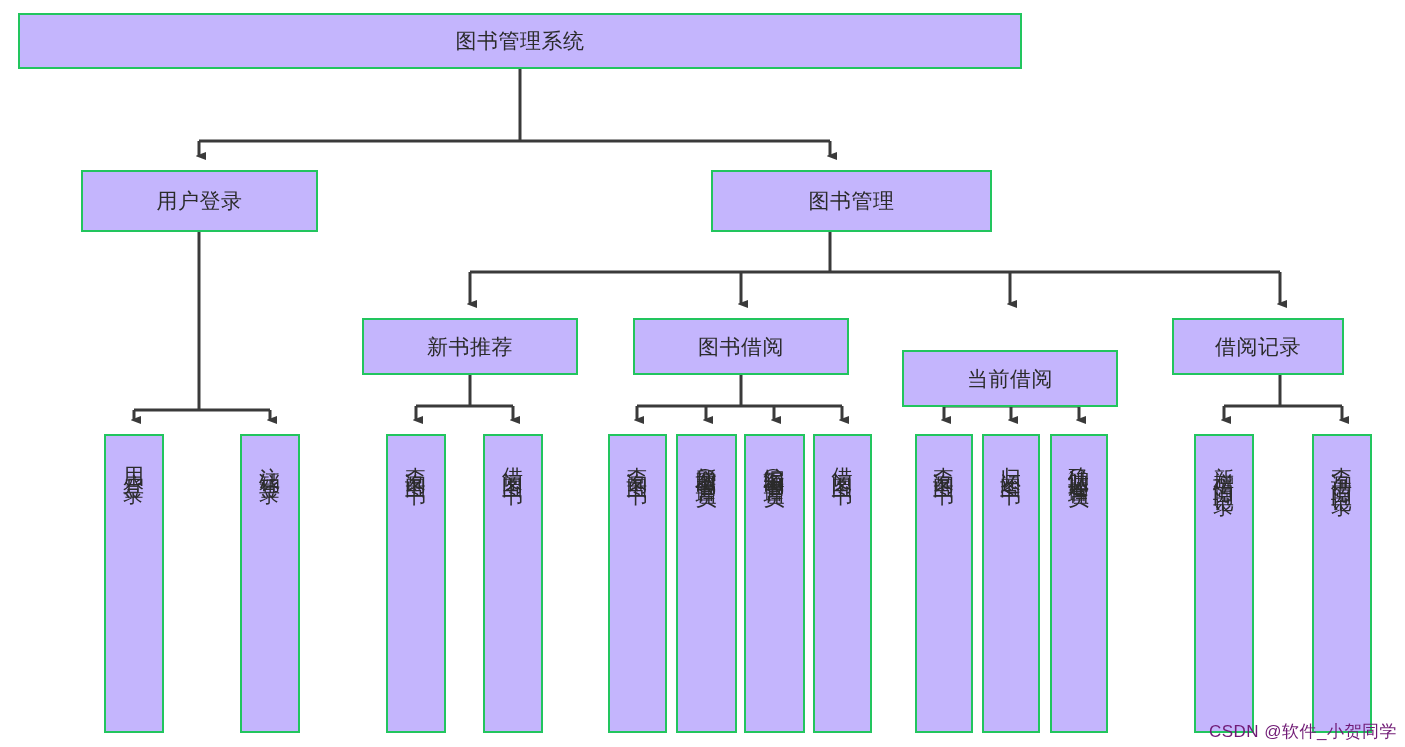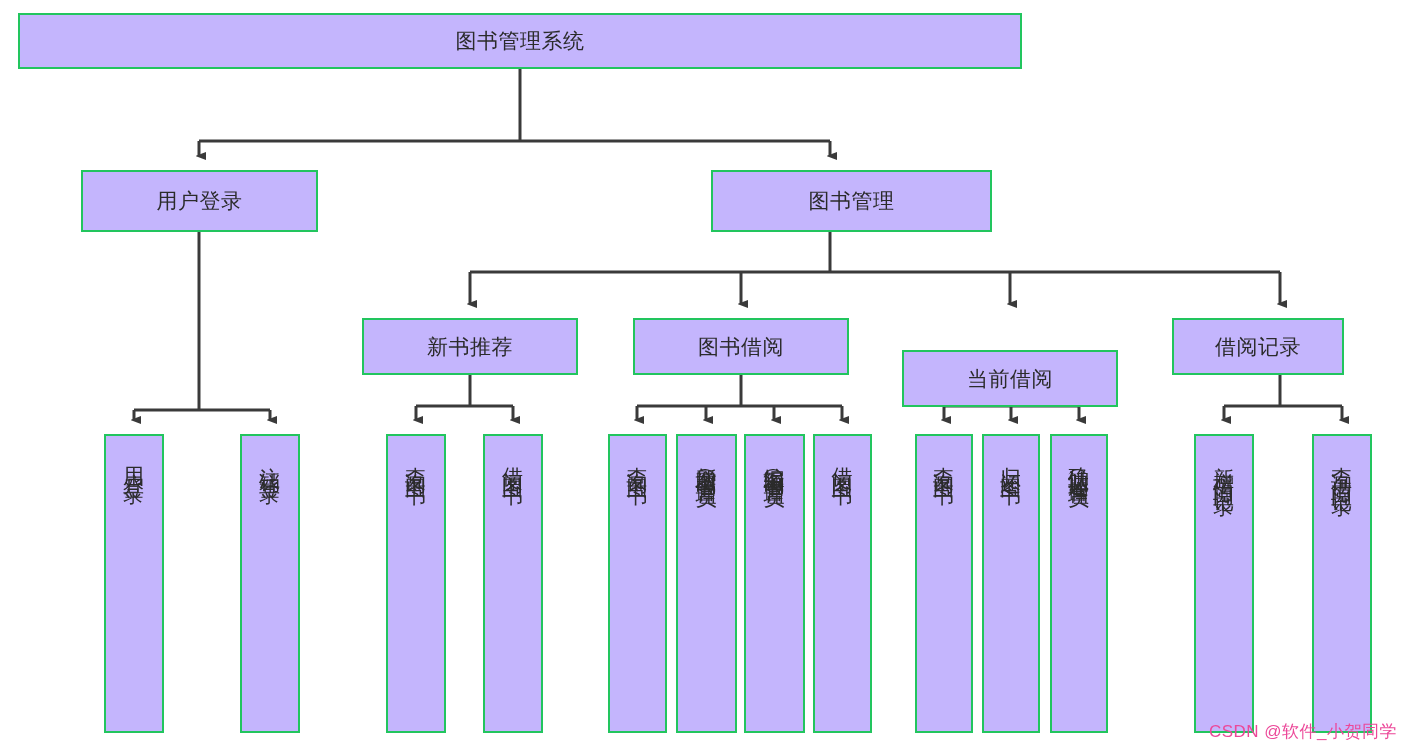--- a/index.html
+++ b/index.html
@@ -53,21 +53,21 @@
     white-space: nowrap;
   }
   .node.vert.tight .label {
     letter-spacing: 3px;
   }
   #watermark {
     position: absolute;
     right: 8px;
     bottom: 4px;
     font-size: 17px;
-    color: #ec4899;
+    color: #701a75;
     letter-spacing: 0.5px;
     white-space: nowrap;
     font-family: "Liberation Sans", "DejaVu Sans", sans-serif;
     text-align: center;
   }
 </style>
 </head>
 <body>
 
 <div id="canvas">

